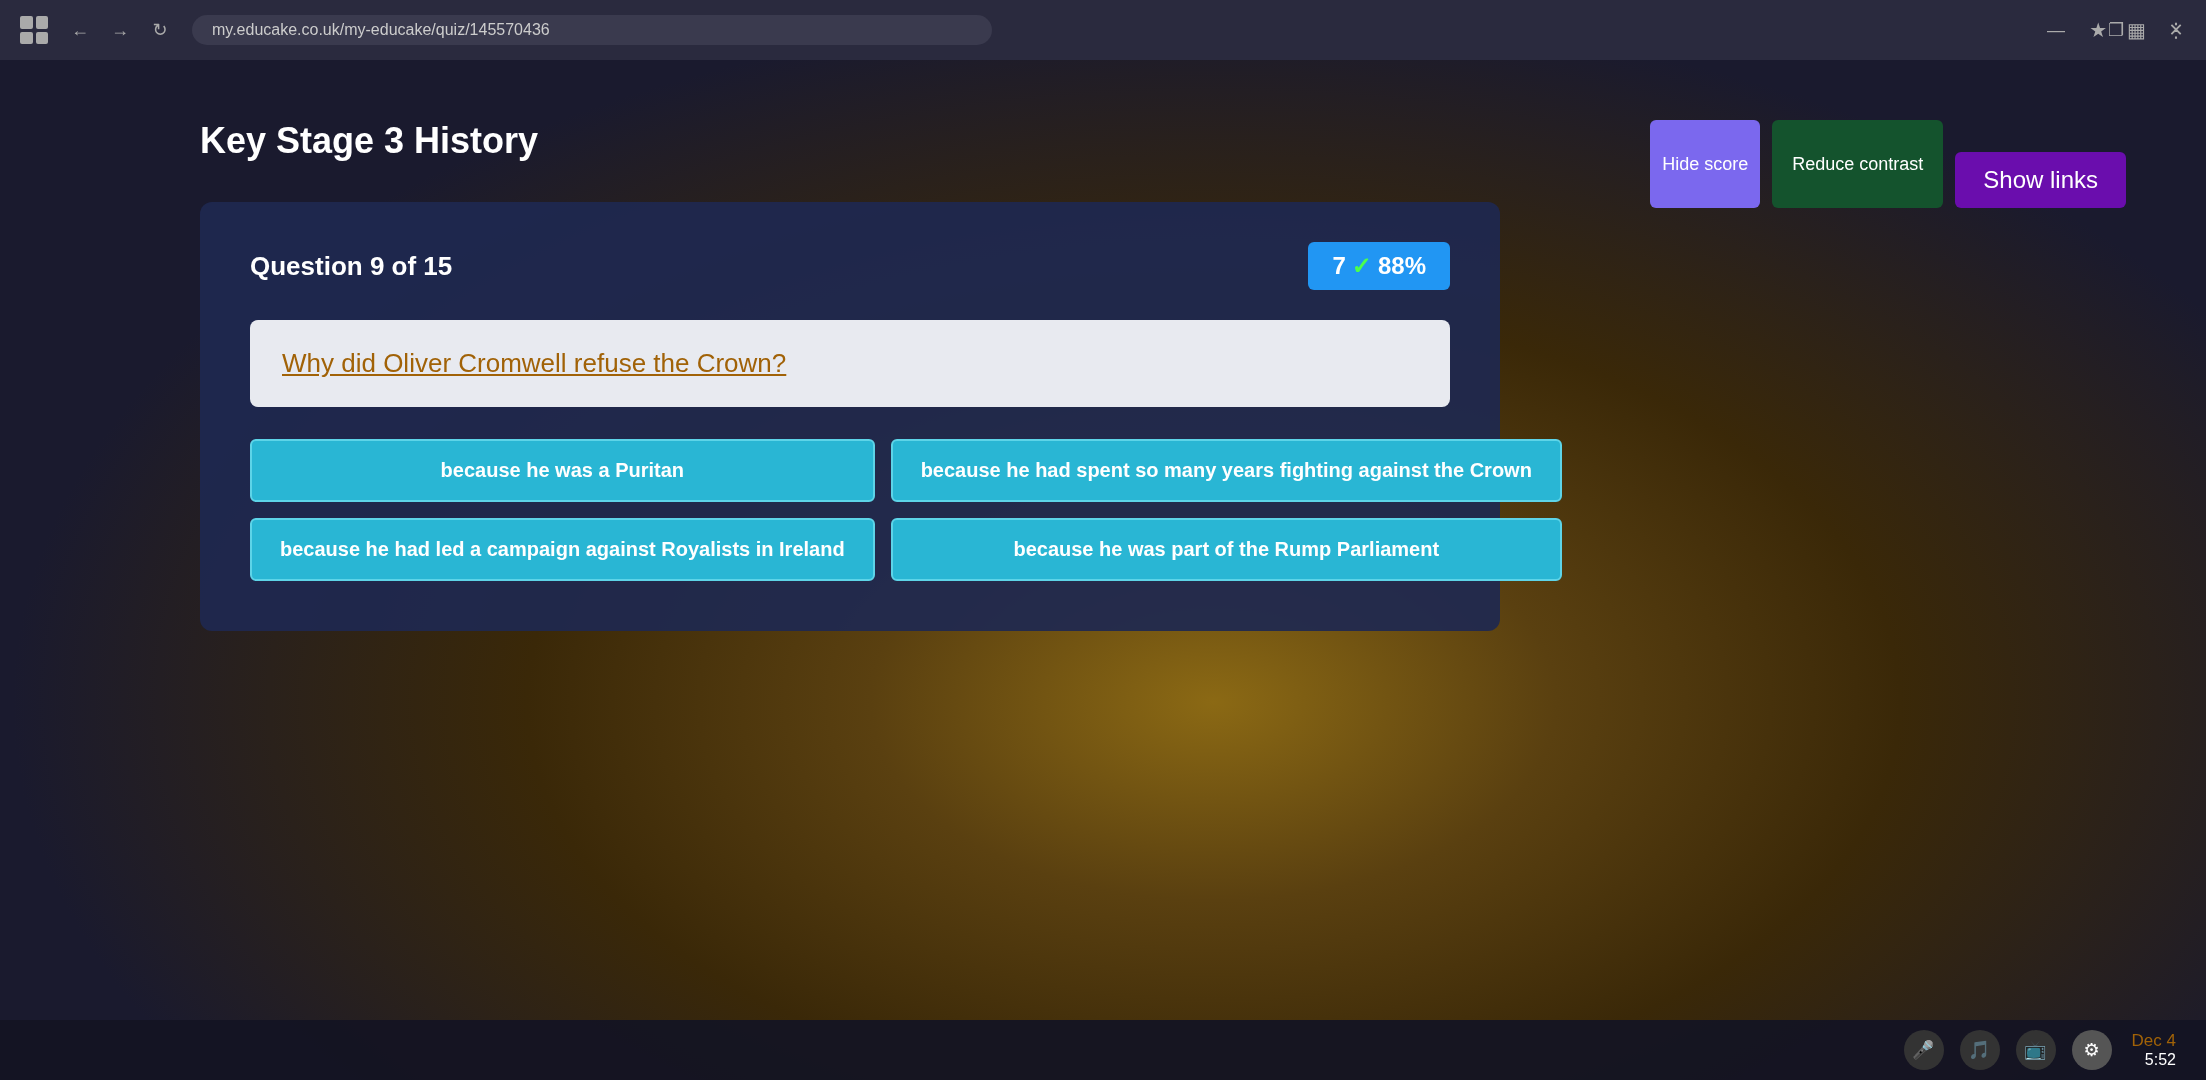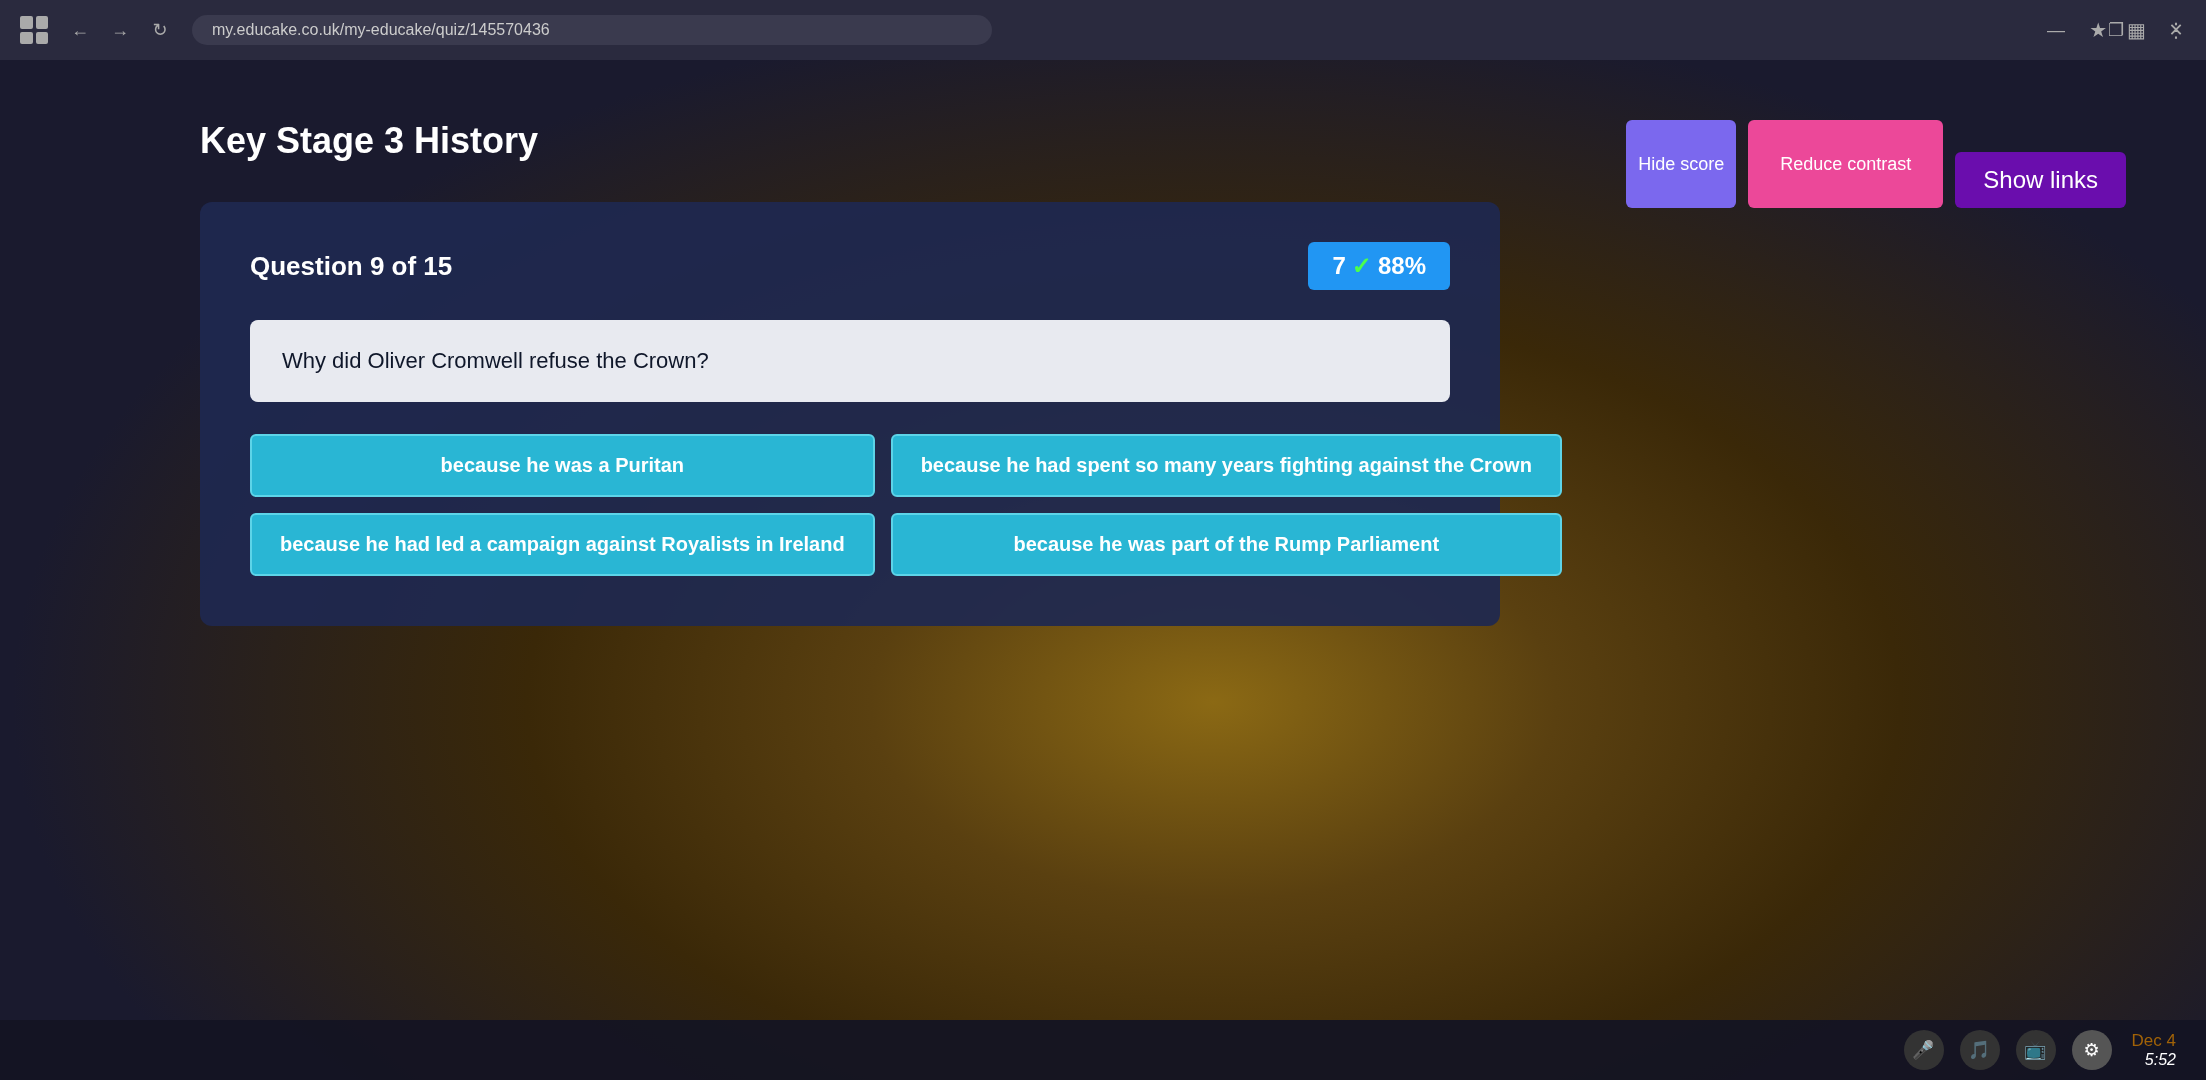--- a/index.html
+++ b/index.html
@@ -117,24 +117,24 @@
       color: white;
       border: none;
       padding: 14px 12px;
       border-radius: 6px;
       font-size: 18px;
       cursor: pointer;
       font-weight: 500;
     }
 
     .btn-reduce-contrast {
-      background: #ec4899;
-      color: white;
-      border: none;
-      padding: 14px 32px;
+      background: #14532d;
+      color: white;
+      border: none;
+      padding: 14px 20px;
       border-radius: 6px;
       font-size: 18px;
       cursor: pointer;
       font-weight: 500;
     }
 
     .btn-show-links {
       background: #6a0dad;
       color: white;
       border: none;
@@ -187,22 +187,23 @@
 
     
     .question-box {
       background: #e8eaf0;
       border-radius: 8px;
       padding: 28px 32px;
       margin-bottom: 32px;
     }
 
     .question-text {
-      color: #0f172a;
-      font-size: 22px;
+      color: #a16207;
+      font-size: 26px;
+      text-decoration: underline;
     }
 
     
     .answers-grid {
       display: grid;
       grid-template-columns: auto auto;
       gap: 16px;
       justify-content: start;
     }
 
@@ -247,21 +248,20 @@
       display: flex;
       align-items: center;
       justify-content: center;
       font-size: 20px;
     }
 
     .taskbar-time {
       color: #ffffff;
       font-size: 16px;
       text-align: right;
-      font-style: italic;
     }
 
     .taskbar-date {
       color: #a16207;
       font-size: 17px;
     }
 
     .taskbar-info {
       text-align: right;
     }

